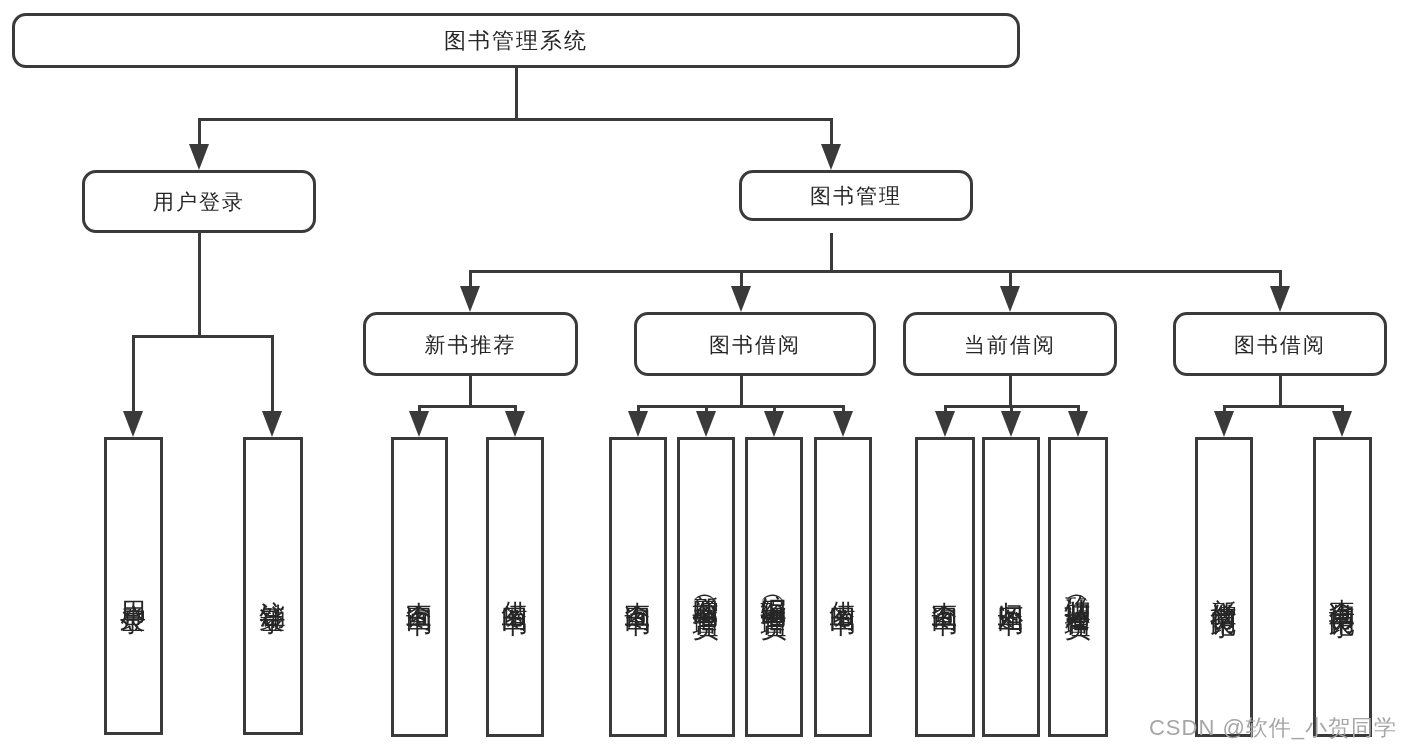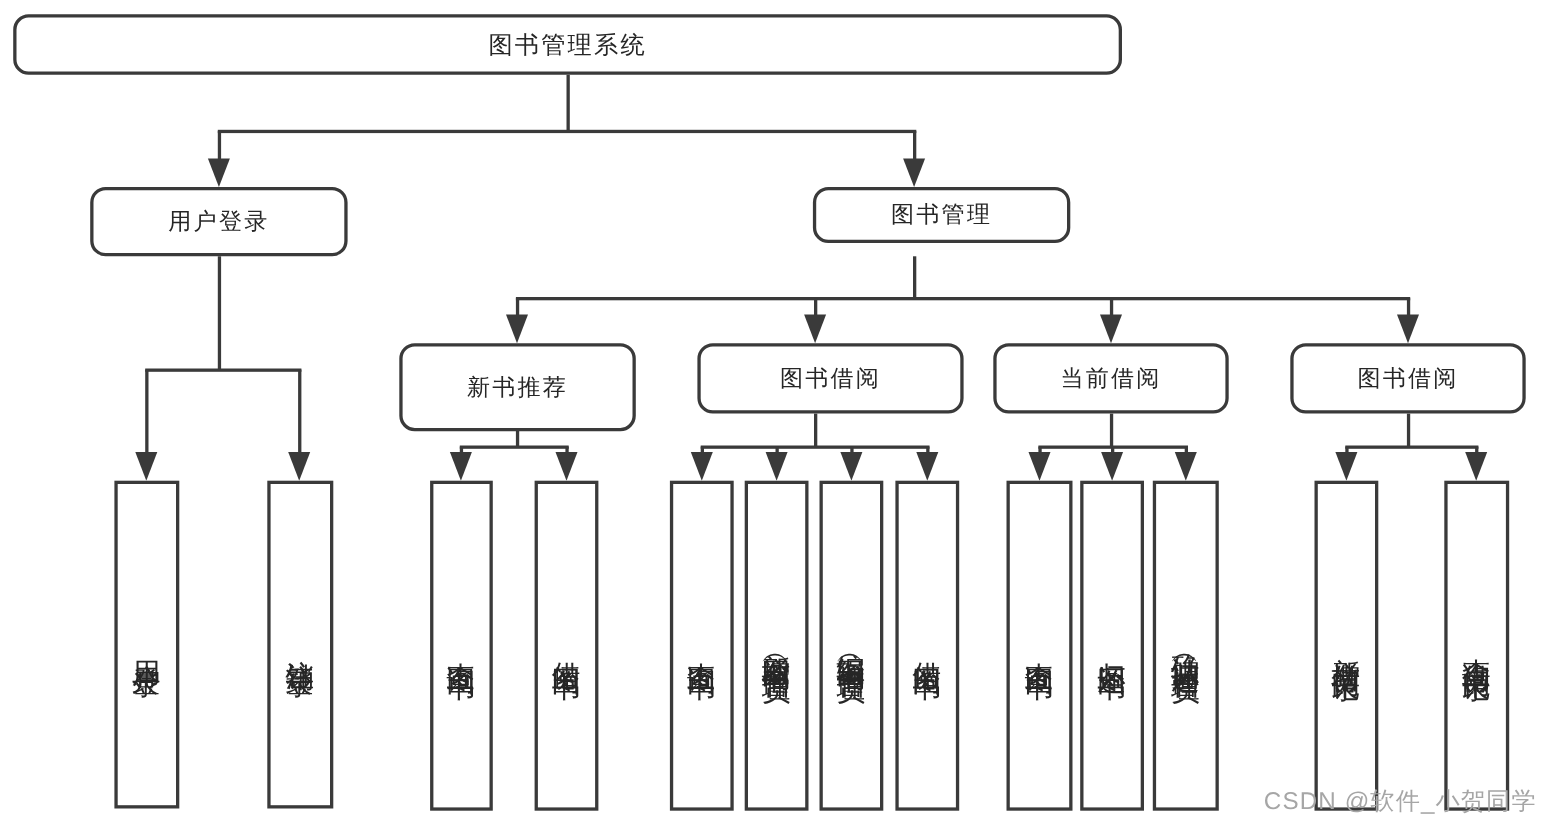--- a/index.html
+++ b/index.html
@@ -108,21 +108,21 @@
       <div class="line" style="left: 1222.5px; top: 404.5px; width: 121px; height: 3px;"></div>
       <div class="line" style="left: 1222.5px; top: 406px; width: 3px; height: 9px;"></div>
       <div class="arrowhead" style="left: 1214px; top: 411px;"></div>
       <div class="line" style="left: 1340.5px; top: 406px; width: 3px; height: 9px;"></div>
       <div class="arrowhead" style="left: 1332px; top: 411px;"></div>
     </div>
   <div id="nodes-layer">
       <div class="node h root" style="left: 12px; top: 13px; width: 1008px; height: 55px;">图书管理系统</div>
       <div class="node h" style="left: 82px; top: 170px; width: 234px; height: 63px;">用户登录</div>
       <div class="node h" style="left: 714px; top: 170px; width: 234px; height: 51px; margin-left: 25px;">图书管理</div>
-      <div class="node h" style="left: 363px; top: 312px; width: 215px; height: 80px;">新书推荐</div>
+      <div class="node h" style="left: 363px; top: 312px; width: 215px; height: 64px;">新书推荐</div>
       <div class="node h" style="left: 634px; top: 312px; width: 242px; height: 64px;">图书借阅</div>
       <div class="node h" style="left: 903px; top: 312px; width: 214px; height: 64px;">当前借阅</div>
       <div class="node h" style="left: 1173px; top: 312px; width: 214px; height: 64px;">图书借阅</div>
       <div class="node v" style="left: 104px; top: 437px; width: 59px; height: 298px;">用户登录</div>
       <div class="node v" style="left: 243px; top: 437px; width: 60px; height: 298px;">注销登录</div>
       <div class="node v" style="left: 391px; top: 437px; width: 57px; height: 300px;">查询图书</div>
       <div class="node v" style="left: 486px; top: 437px; width: 58px; height: 300px;">借阅图书</div>
       <div class="node v" style="left: 609px; top: 437px; width: 58px; height: 300px;">查询图书</div>
       <div class="node v" style="left: 677px; top: 437px; width: 58px; height: 300px;">新增图书（管理员）</div>
       <div class="node v" style="left: 745px; top: 437px; width: 58px; height: 300px;">编辑图书（管理员）</div>

